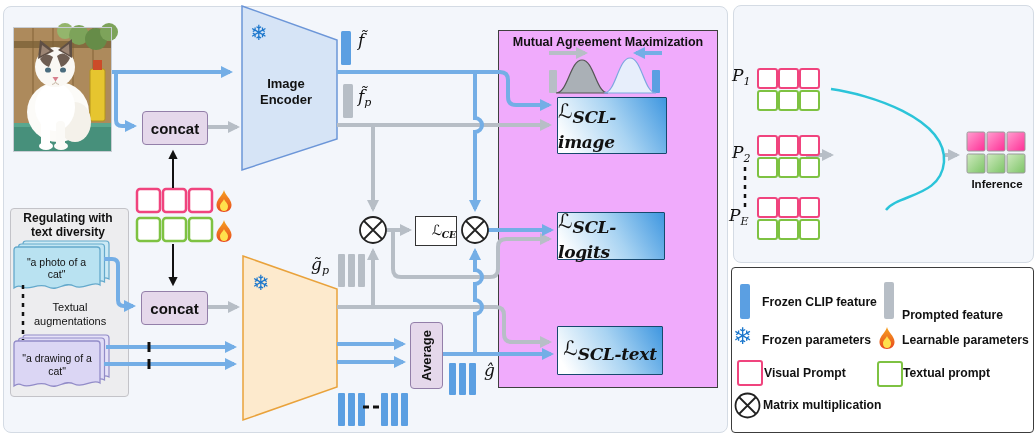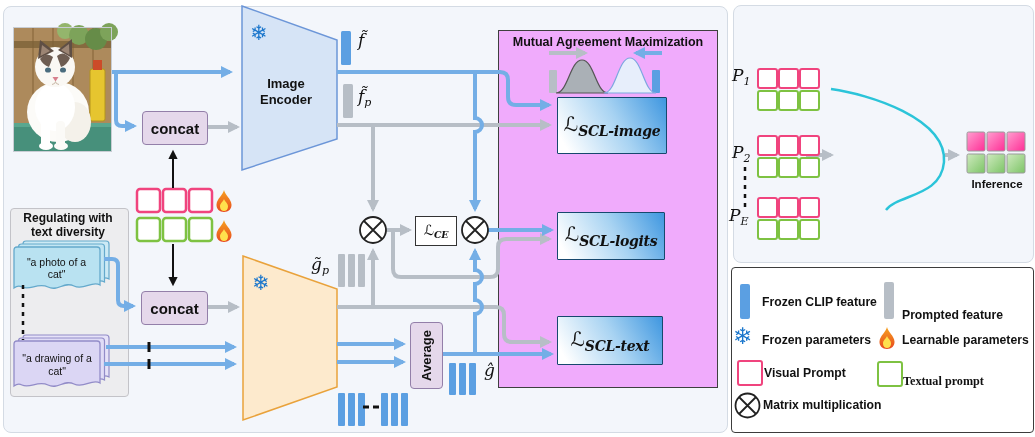--- a/index.html
+++ b/index.html
@@ -6,21 +6,21 @@
   #stage{position:relative;width:1035px;height:437px;font-family:"Liberation Sans",sans-serif;color:#111;overflow:hidden;background:#fff;}
   .abs{position:absolute;}
   .panel{position:absolute;background:#f3f6fb;border:1px solid #d4dbe4;border-radius:8px;}
   .whitebox{position:absolute;background:#f0abfc;border:1.5px solid #3f3f3f;}
   .ctr{text-align:center;}
   .bold{font-weight:bold;}
   .purple-box{position:absolute;background:#e5d8eb;border:1.5px solid #937fa9;border-radius:4px;display:flex;align-items:center;justify-content:center;font-weight:bold;}
   .loss-box{position:absolute;background:linear-gradient(60deg,#ffffff 8%,#a8d3f2 55%,#3f97e0 100%);border:1.5px solid #17486e;border-radius:1px;display:flex;align-items:center;justify-content:center;}
   .serif-i{font-family:"DejaVu Serif","Liberation Serif",serif;font-style:italic;}
   .loss-base{font-family:"DejaVu Serif","DejaVu Sans",serif;font-style:italic;font-size:20px;line-height:1;}
-  .loss-sub{font-family:"DejaVu Serif","Liberation Serif",serif;font-weight:bold;font-size:14px;vertical-align:-5px;letter-spacing:-0.3px;}
+  .loss-sub{font-family:"DejaVu Serif","Liberation Serif",serif;font-weight:bold;font-size:17px;vertical-align:-5px;letter-spacing:-0.3px;}
   .feat{font-size:17px;line-height:1;}
   .feat sub{font-size:11px;}
   .mam-title{font-size:12.5px;font-weight:bold;padding-top:4px;}
   .gauss-title{font-size:12px;font-weight:bold;line-height:1.2;padding-top:6px;}
   .legend-label{position:absolute;font-size:12.2px;font-weight:bold;white-space:nowrap;}
   .snow{color:#1c77cc;line-height:1;}
   svg{display:block;}
 </style>
 </head>
 <body>
@@ -250,20 +250,21 @@
       <rect x="967" y="132" width="18" height="19" rx="1.5" fill="url(#pinkG)"></rect>
         <rect x="987" y="132" width="18" height="19" rx="1.5" fill="url(#pinkG)"></rect>
         <rect x="1007" y="132" width="18" height="19" rx="1.5" fill="url(#pinkG)"></rect>
       <rect x="967" y="154" width="18" height="19" rx="1.5" fill="url(#greenG)"></rect>
         <rect x="987" y="154" width="18" height="19" rx="1.5" fill="url(#greenG)"></rect>
         <rect x="1007" y="154" width="18" height="19" rx="1.5" fill="url(#greenG)"></rect>
     </g>
   </svg>
 
   <div class="abs ctr" style="left:17px;top:256px;width:79px;font-size:10.5px;">"a photo of a cat"</div>
+  <div class="abs ctr" style="left:34px;top:301px;width:72px;font-size:11px;line-height:1.25;">Textual augmentations</div>
   <div class="abs ctr" style="left:19px;top:352px;width:76px;font-size:10.5px;line-height:1.25;">"a drawing of a cat"</div>
 
   <div class="purple-box" style="left:142px;top:111px;width:64px;height:32px;font-size:15px;">
       <span>concat</span>
     </div>
   <div class="purple-box" style="left:141px;top:291px;width:65px;height:32px;font-size:15px;">
       <span>concat</span>
     </div>
 
   <div class="abs ctr bold" style="left:250px;top:56px;width:72px;font-size:13px;line-height:1.25;margin-top:20px;">Image Encoder</div>
@@ -272,31 +273,31 @@
 
   <div class="abs serif-i feat" style="left:358px;top:32px;"><span>f̃</span></div>
   <div class="abs serif-i feat" style="left:358px;top:88px;"><span>f̃</span><sub>p</sub></div>
   <div class="abs serif-i feat" style="left:311px;top:256px;"><span>g̃</span><sub>p</sub></div>
   <div class="abs serif-i feat" style="left:484px;top:362px;"><span>ĝ</span></div>
 
   <div class="purple-box" style="left:410px;top:322px;width:31px;height:65px;">
     <span style="transform:rotate(-90deg);white-space:nowrap;font-size:13px;">Average</span>
   </div>
 
-  <div class="abs" style="left:415px;top:216px;width:40px;height:28px;background:#fff;border:1.5px solid #333;display:flex;align-items:center;justify-content:center;">
+  <div class="abs" style="left:415px;top:216px;width:40px;height:28px;background:#fff;border:1.5px solid #333;display:flex;align-items:center;justify-content:flex-end;">
     <span class="loss-base" style="font-size:14px;"><span>ℒ</span><span class="loss-sub" style="font-size:9.5px;vertical-align:-3px;">CE</span></span>
   </div>
 
   <div class="loss-box" style="left:557px;top:97px;width:108px;height:55px;">
     <span class="loss-base"><span>ℒ</span><span class="loss-sub">SCL-image</span></span>
   </div>
   <div class="loss-box" style="left:557px;top:212px;width:106px;height:46px;">
     <span class="loss-base"><span>ℒ</span><span class="loss-sub">SCL-logits</span></span>
   </div>
-  <div class="loss-box" style="left:557px;top:316px;width:104px;height:47px;">
+  <div class="loss-box" style="left:557px;top:326px;width:104px;height:47px;">
     <span class="loss-base"><span>ℒ</span><span class="loss-sub">SCL-text</span></span>
   </div>
 
   <div class="abs serif-i feat" style="left:732px;top:67px;"><span>P</span><sub>1</sub></div>
   <div class="abs serif-i feat" style="left:732px;top:144px;text-align:right;"><span>P</span><sub>2</sub></div>
   <div class="abs serif-i feat" style="left:729px;top:207px;"><span>P</span><sub>E</sub></div>
   <div class="abs ctr bold" style="left:962px;top:178px;width:70px;font-size:11.5px;">Inference</div>
 
   <div class="abs" style="left:731px;top:267px;width:301px;height:164px;">
     <div class="abs" style="left:9px;top:17px;width:10px;height:35px;background:#5b9fe2;border-radius:2px;"></div>
@@ -314,21 +315,21 @@
           </linearGradient>
         </defs>
       <path d="M10,1 C11,6 17,9.5 17.5,15.5 C17.8,20 14.5,23 10,23 C5.5,23 2.2,20 2.5,15.5 C3,9.5 9,6 10,1 Z" fill="url(#fgrad2)"></path>
       <path d="M10,10 C11,13 14,14 14,17.5 C14,20.5 12,22 10,22 C8,22 6,20.5 6,17.5 C6,14 9,13 10,10 Z" fill="#ffe14d"></path>
     </svg>
     <div class="legend-label" style="left:171px;top:66px;">Learnable parameters</div>
 
     <div class="abs" style="left:6px;top:93px;width:22px;height:22px;border:2.5px solid #f0447e;border-radius:3px;background:#fff;"></div>
     <div class="legend-label" style="left:33px;top:99px;">Visual Prompt</div>
     <div class="abs" style="left:146px;top:94px;width:22px;height:22px;border:2.5px solid #7ec242;border-radius:3px;background:#fff;"></div>
-    <div class="legend-label" style="left:172px;top:107px;font-family:Liberation Serif, serif;">Textual prompt</div>
+    <div class="legend-label" style="left:172px;top:99px;">Textual prompt</div>
 
     <svg class="abs" style="left:3px;top:125px;" width="27" height="27" viewBox="0 0 27 27">
       <circle cx="13.5" cy="13.5" r="12" fill="#fff" stroke="#222" stroke-width="1.8"></circle>
       <path d="M5,5 L22,22 M22,5 L5,22" stroke="#222" stroke-width="1.8"></path>
     </svg>
     <div class="legend-label" style="left:32px;top:131px;">Matrix multiplication</div>
   </div>
 
 </div>
 

